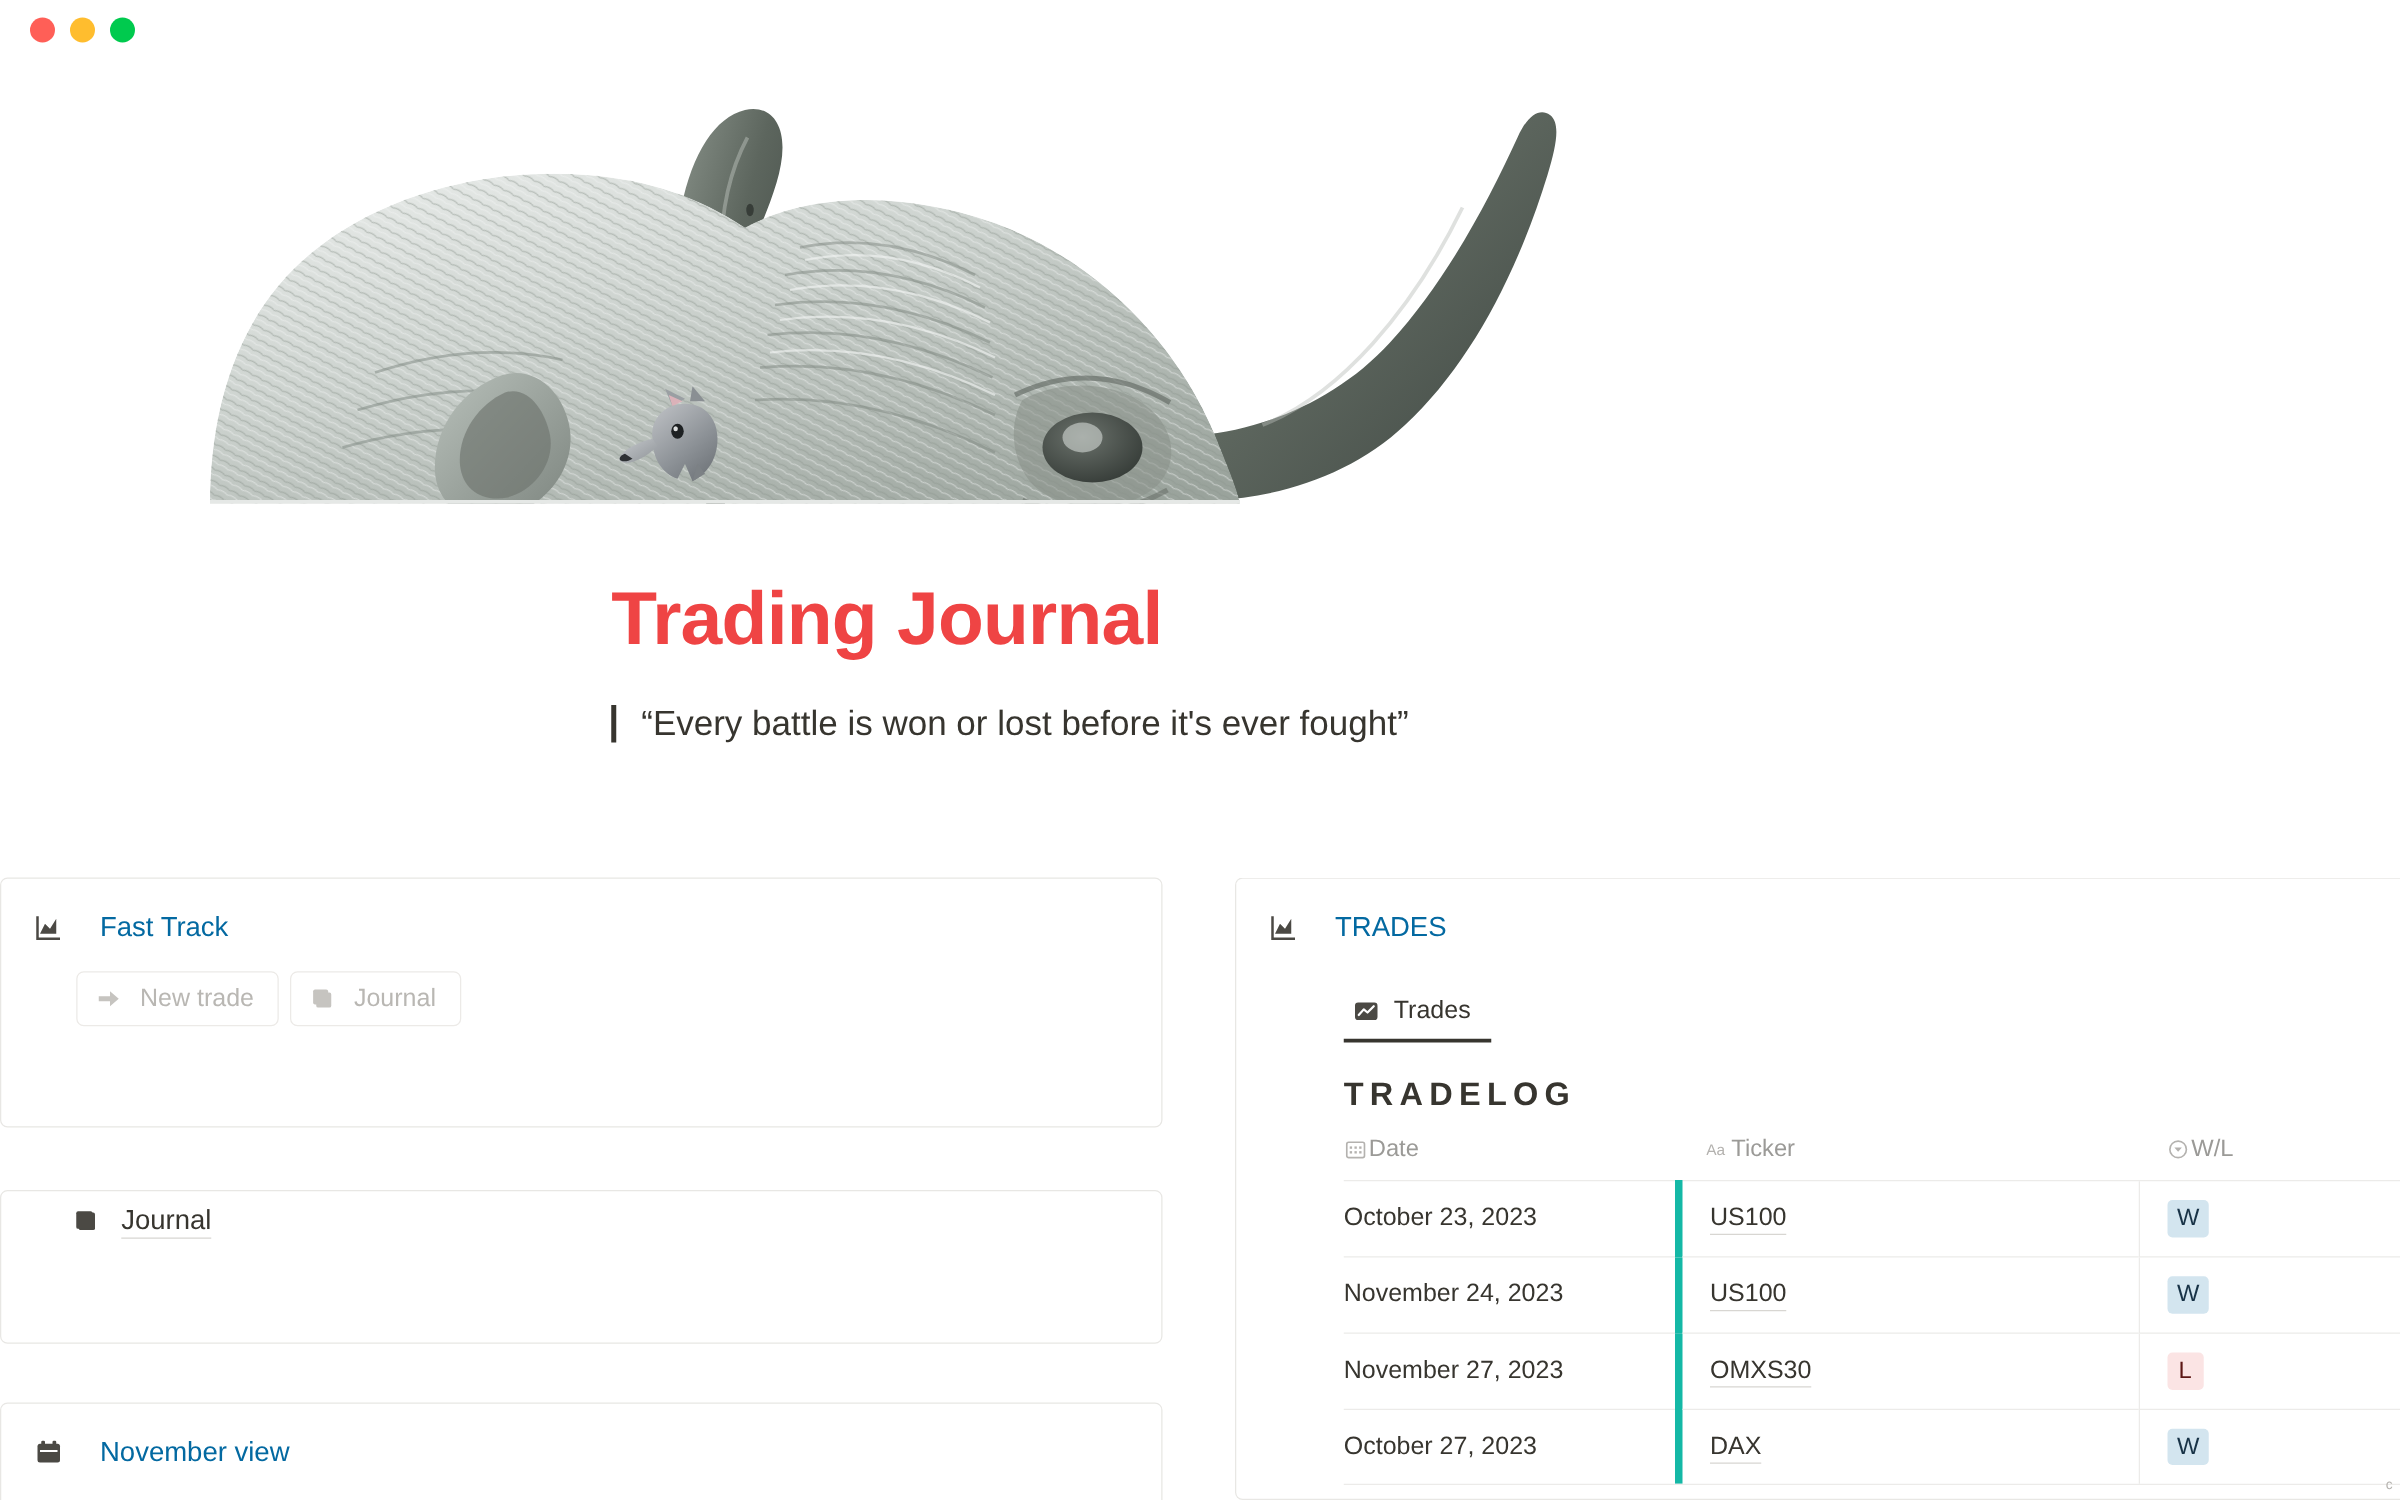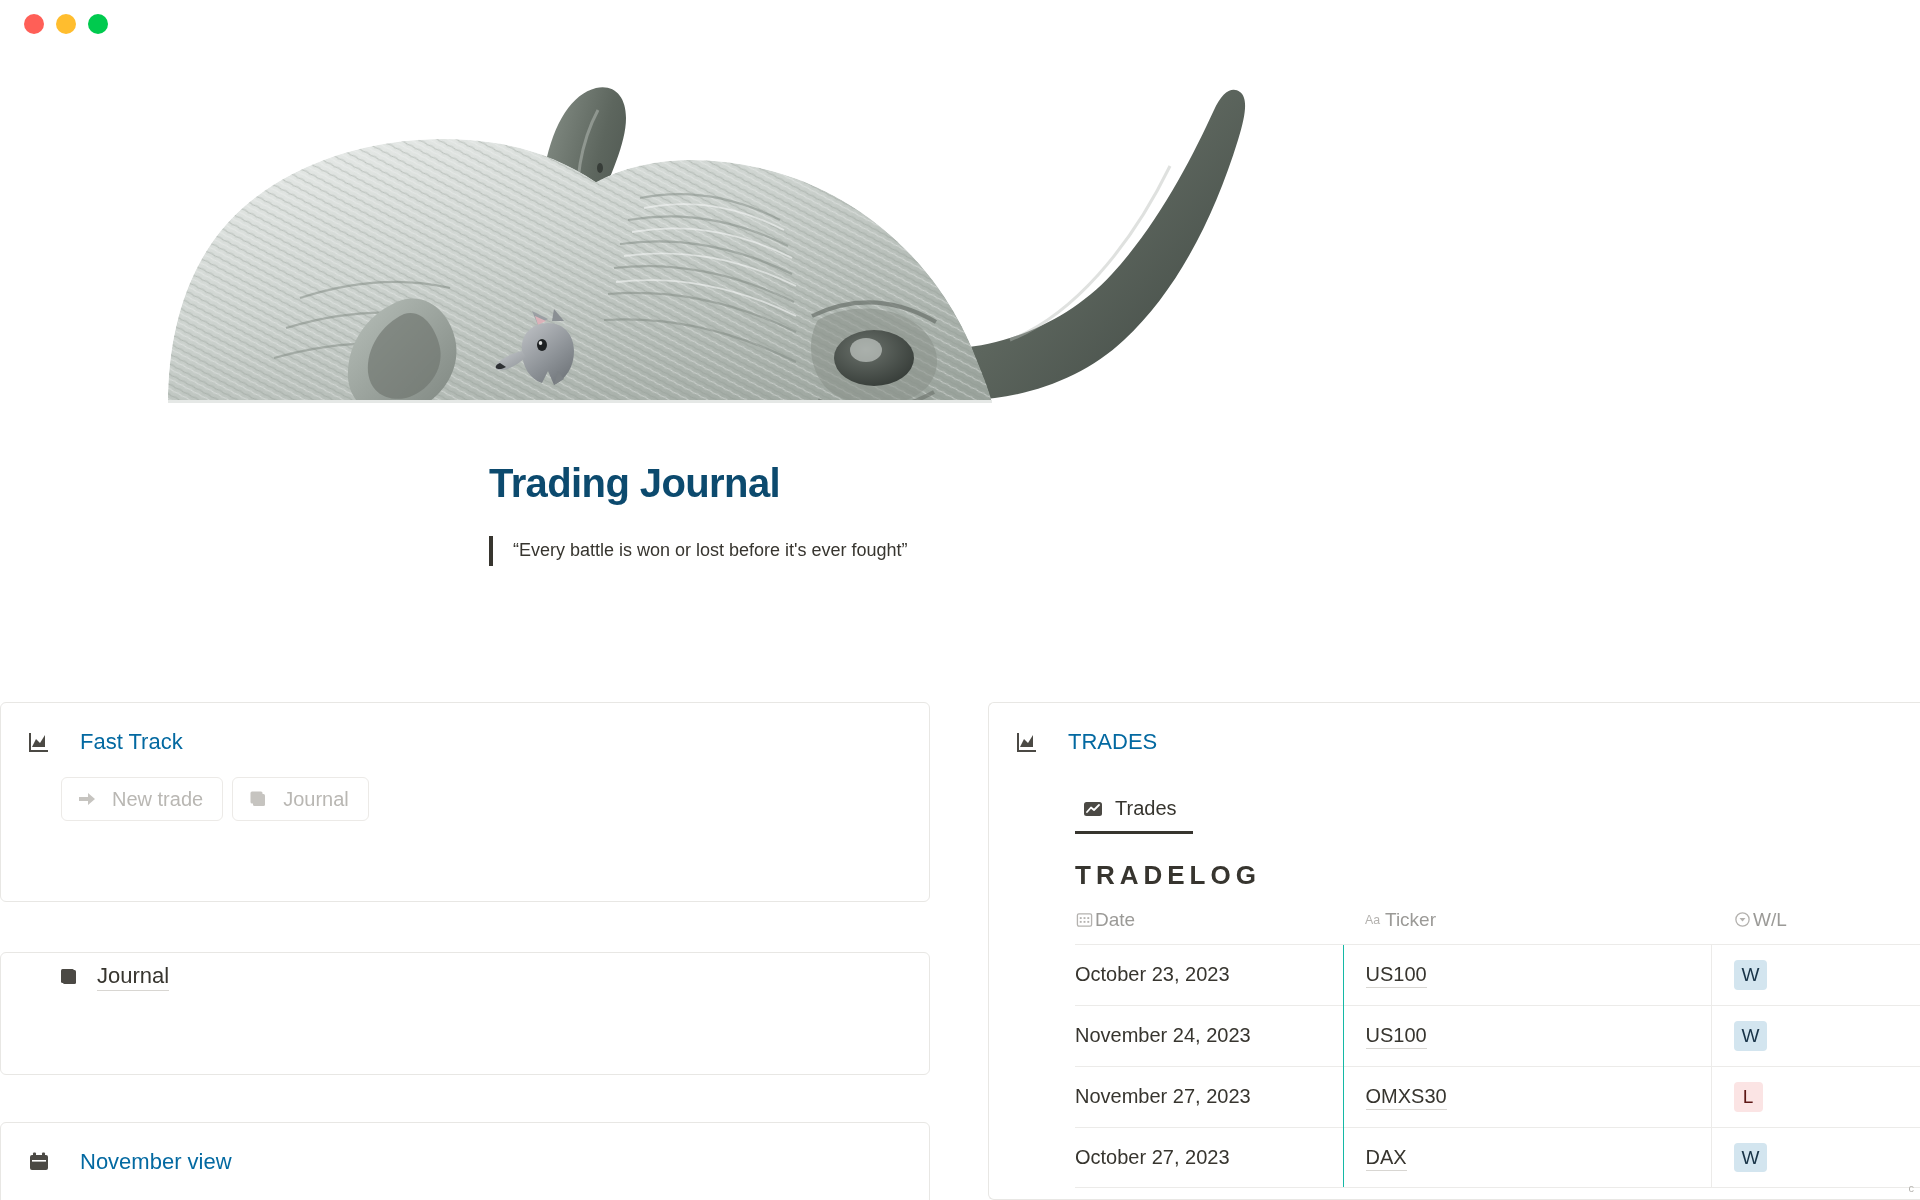--- a/index.html
+++ b/index.html
@@ -63,40 +63,40 @@
   .page-icon svg { display: block; }
 
   
   .title-block {
     position: absolute;
     left: 489px;
     top: 460px;
     width: 1100px;
   }
   .page-title {
-    font-size: 40px;
+    font-size: 60px;
     font-weight: bold;
     letter-spacing: -0.6px;
-    color: #0c4a6e;
+    color: #ef4444;
     line-height: 1.15;
   }
   .quote-row {
     display: flex;
     align-items: center;
     margin-top: 30px;
   }
   .quote-bar {
     width: 4px;
     height: 30px;
     background: #37352f;
     margin-right: 20px;
     flex: 0 0 auto;
   }
   .quote-text {
-    font-size: 18px;
+    font-size: 28px;
     color: #37352f;
     line-height: 1.4;
   }
 
   
   .left-col {
     position: absolute;
     left: 0px;
     top: 702px;
     width: 930px;
@@ -282,21 +282,21 @@
     flex: 0 0 auto;
   }
   table.tradelog td {
     font-size: 20px;
     color: #37352f;
     padding: 15px 0 15px 0;
     border-top: 1px solid #ecebe9;
     vertical-align: middle;
   }
   .col-date   { width: 268px; }
-  .col-ticker { width: 368px; border-left: 1px solid #14b8a6; padding-left: 22px !important; }
+  .col-ticker { width: 368px; border-left: 6px solid #14b8a6; padding-left: 22px !important; }
   .col-wl     { width: 238px; border-left: 1px solid #ecebe9; padding-left: 22px !important; }
   th.col-ticker, th.col-wl { border-left: none; }
   .ticker-link {
     border-bottom: 1px solid #d8d6d2;
     padding-bottom: 2px;
     cursor: pointer;
   }
   .badge {
     display: inline-block;
     min-width: 29px;

